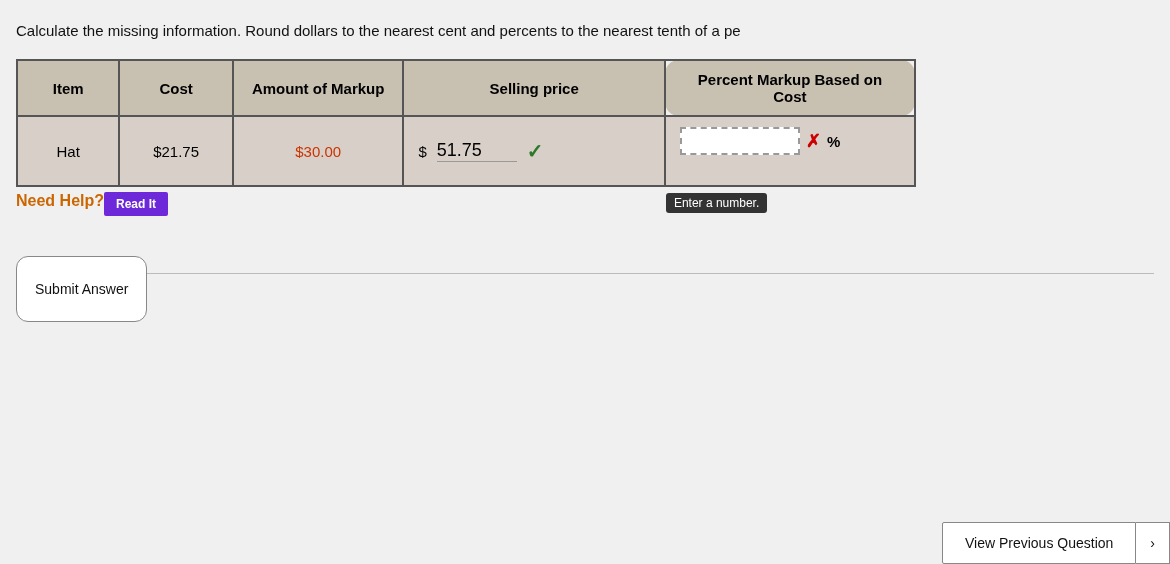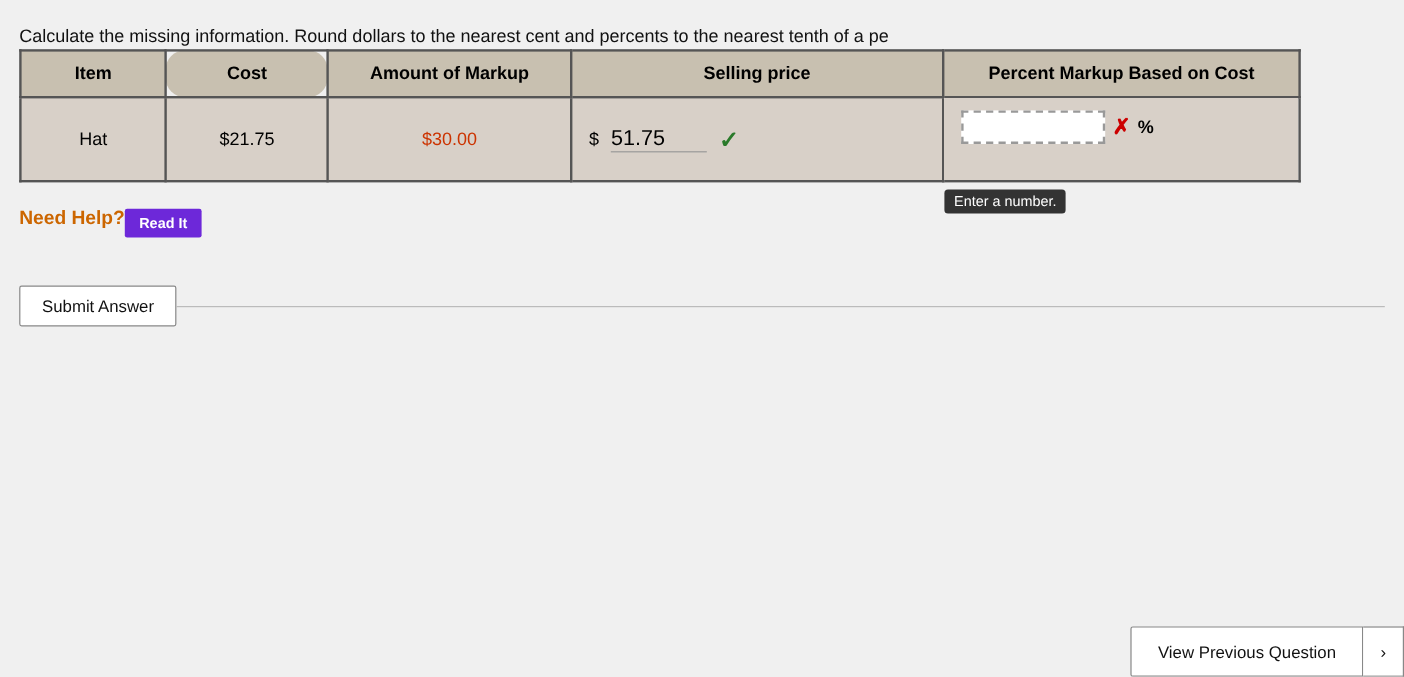--- a/index.html
+++ b/index.html
@@ -16,28 +16,29 @@
       background: #f0f0f0;
       padding: 20px 16px 0 16px;
       width: 1170px;
       min-height: 564px;
       position: relative;
     }
 
     .instruction-text {
       font-size: 15px;
       color: #111;
+      margin-bottom: 18px;
       line-height: 1.4;
     }
 
     
     .data-table {
       border-collapse: collapse;
-      width: 1068px;
-      margin-bottom: 22px;
+      width: 900px;
+      margin-bottom: 5px;
       border: 2px solid #555;
     }
 
     .data-table th, .data-table td {
       border: 2px solid #555;
       padding: 10px 14px;
       text-align: left;
       font-size: 15px;
       background: #d8d0c8;
     }
@@ -49,24 +50,24 @@
       vertical-align: middle;
       text-align: center;
     }
 
     .data-table td {
       vertical-align: middle;
       text-align: center;
     }
 
     .col-item { width: 90px; }
-    .col-cost { width: 100px; border-radius: 16px; }
+    .col-cost { width: 100px; }
     .col-markup { width: 150px; }
     .col-selling { width: 230px; }
-    .col-percent { width: 220px; }
+    .col-percent { width: 220px; border-radius: 14px; }
 
     .selling-cell {
       display: flex;
       align-items: center;
       gap: 10px;
       justify-content: flex-start;
     }
 
     .check-icon {
       color: #2a7a2a;
@@ -145,23 +146,23 @@
       display: flex;
       align-items: flex-start;
       gap: 0;
     }
 
     .submit-btn {
       background: #fff;
       border: 1px solid #888;
       color: #111;
       font-size: 14px;
-      padding: 8px 18px;
-      cursor: pointer;
-      border-radius: 2px;
+      padding: 24px 18px;
+      cursor: pointer;
+      border-radius: 12px;
     }
 
     .submit-divider {
       flex: 1;
       height: 1px;
       background: #bbb;
       margin-top: 17px;
     }
 
     

